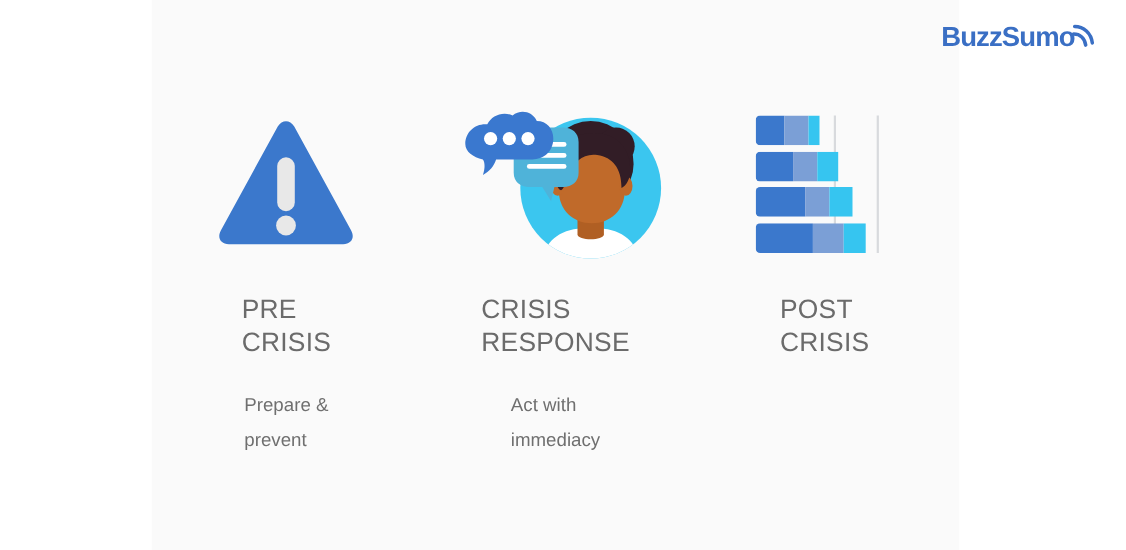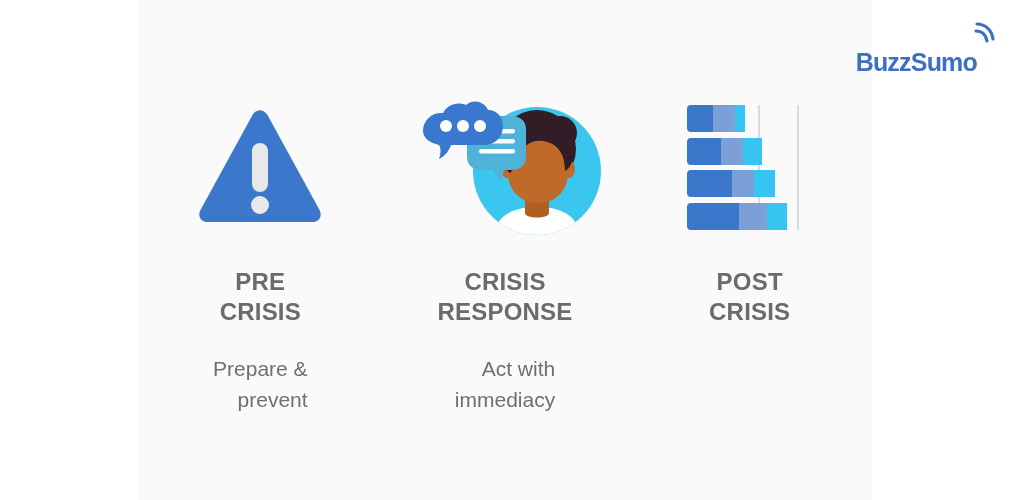--- a/index.html
+++ b/index.html
@@ -41,21 +41,20 @@
     height: 30px;
   }
   .logo-text {
     font-family: "Liberation Sans", sans-serif;
     font-weight: bold;
     font-size: 25px;
     letter-spacing: -0.8px;
     color: #3a6fc4;
     line-height: 28px;
     white-space: nowrap;
-    margin-top: 28px;
   }
   .logo-mark {
     position: relative;
     width: 22px;
     height: 28px;
     margin-left: -3px;
   }
   .logo-mark svg { display: block; }
 
   
@@ -76,36 +75,36 @@
 
   .icon-box {
     height: 155px;
     display: flex;
     align-items: center;
     justify-content: center;
   }
 
   .col-title {
     margin-top: 22px;
-    font-weight: bold;
+    font-weight: normal;
     font-size: 24px;
     line-height: 30px;
     color: #6b6b6b;
-    text-align: center;
+    text-align: left;
     letter-spacing: 0.2px;
     text-transform: uppercase;
     white-space: pre-line;
   }
 
   .col-desc {
     margin-top: 26px;
-    font-size: 21px;
+    font-size: 17px;
     line-height: 31px;
     color: #6f6f6f;
-    text-align: right;
+    text-align: left;
     white-space: pre-line;
   }
 
   
   .warning-icon { width: 130px; height: 125px; }
 
   
   .response-icon { width: 200px; height: 150px; }
 
   

